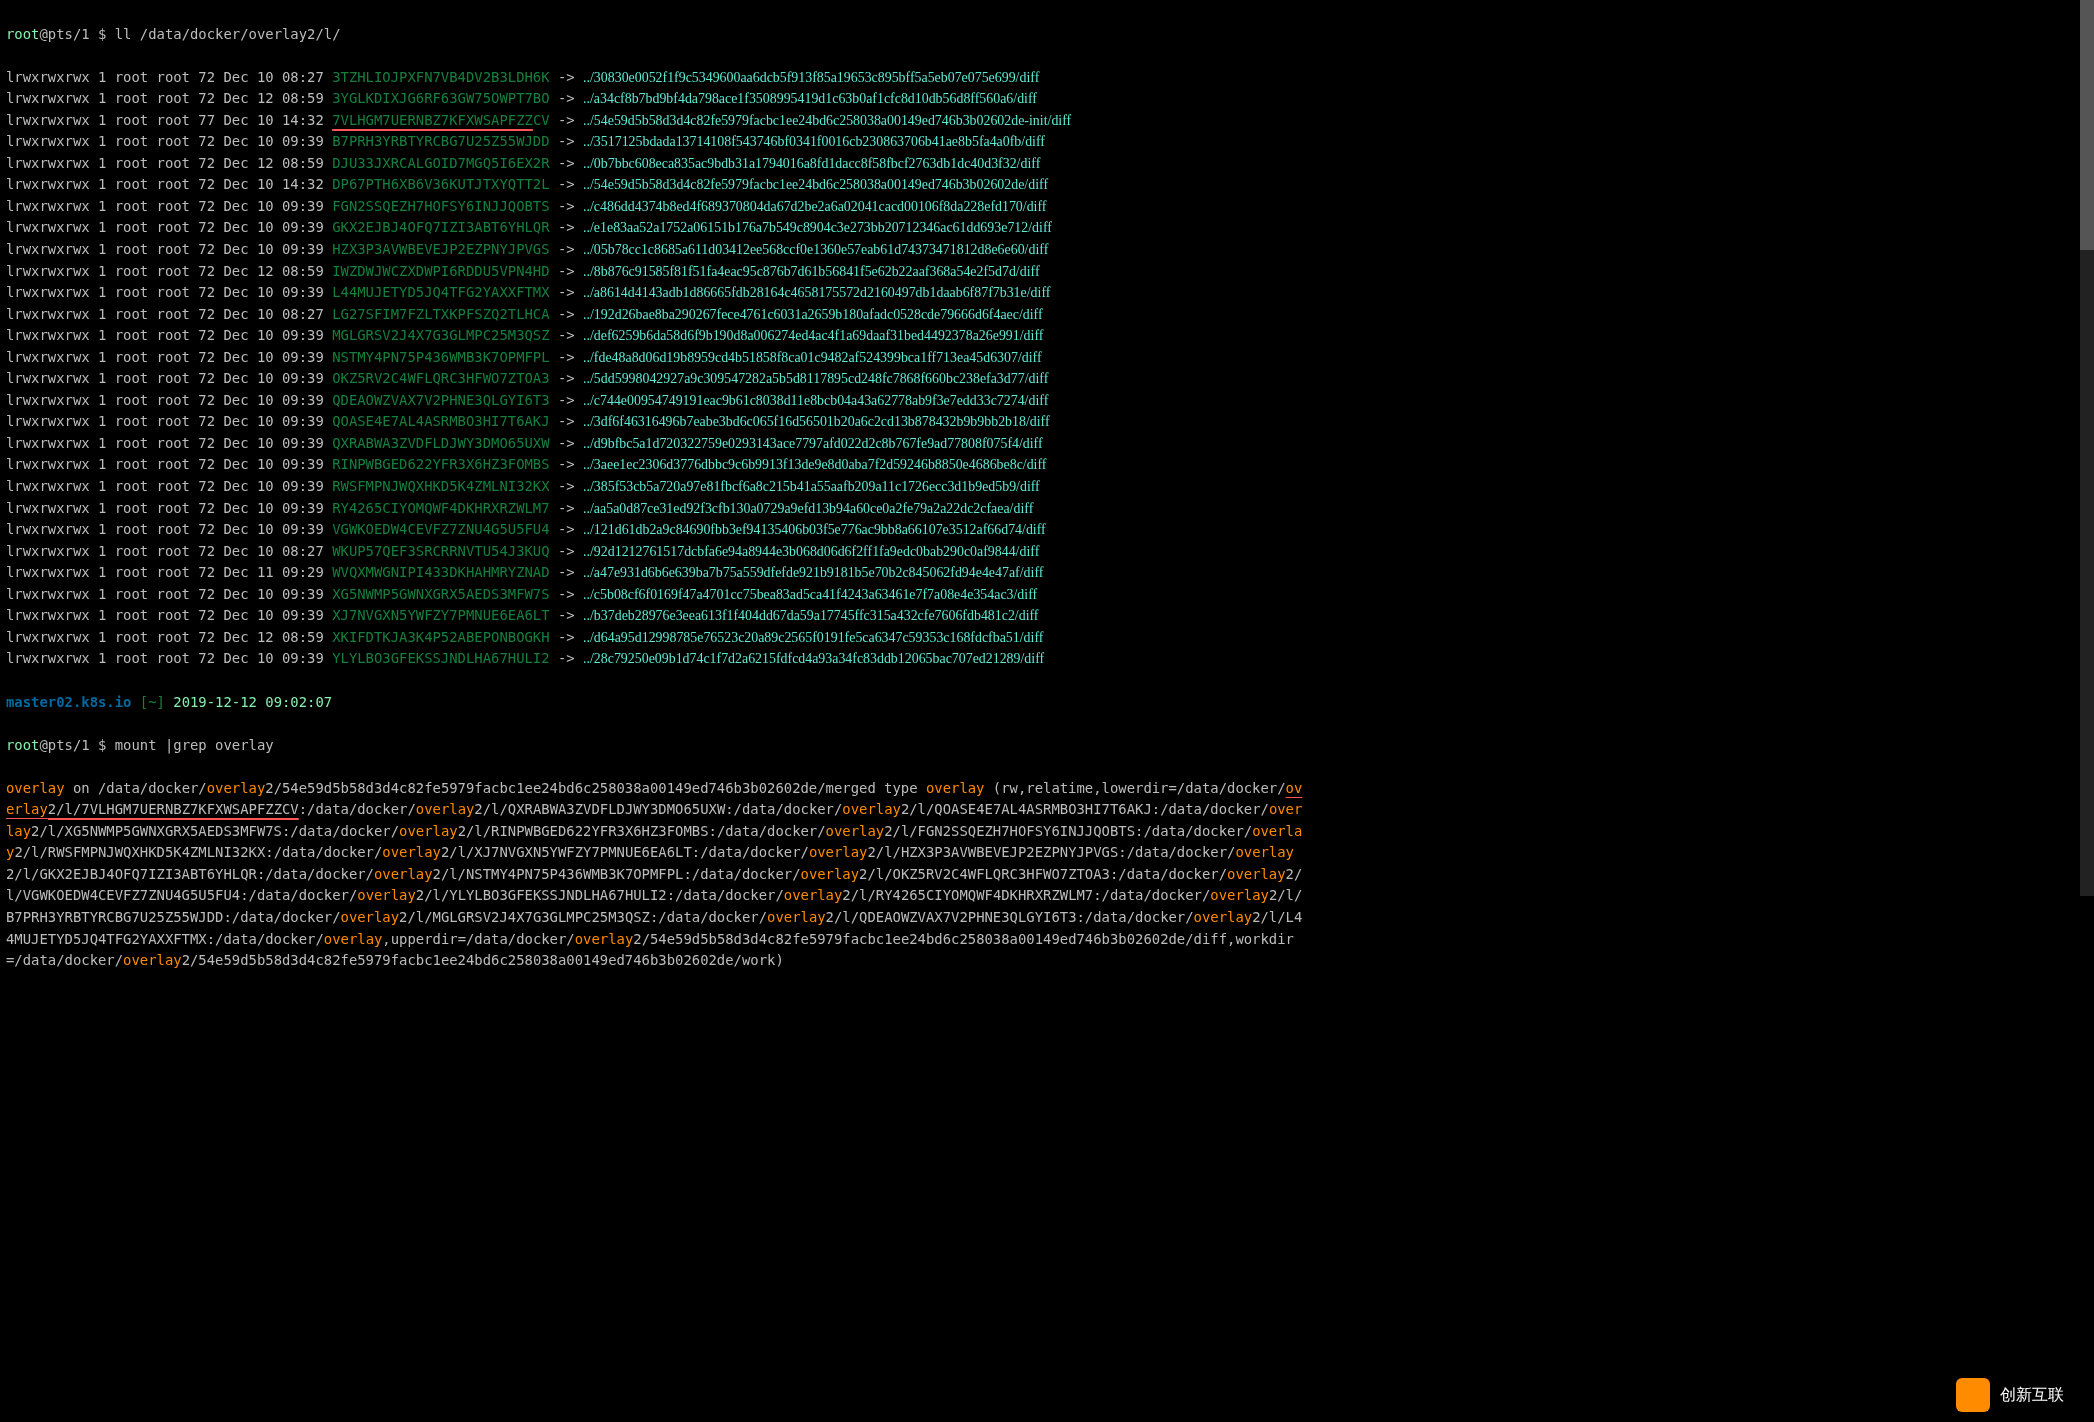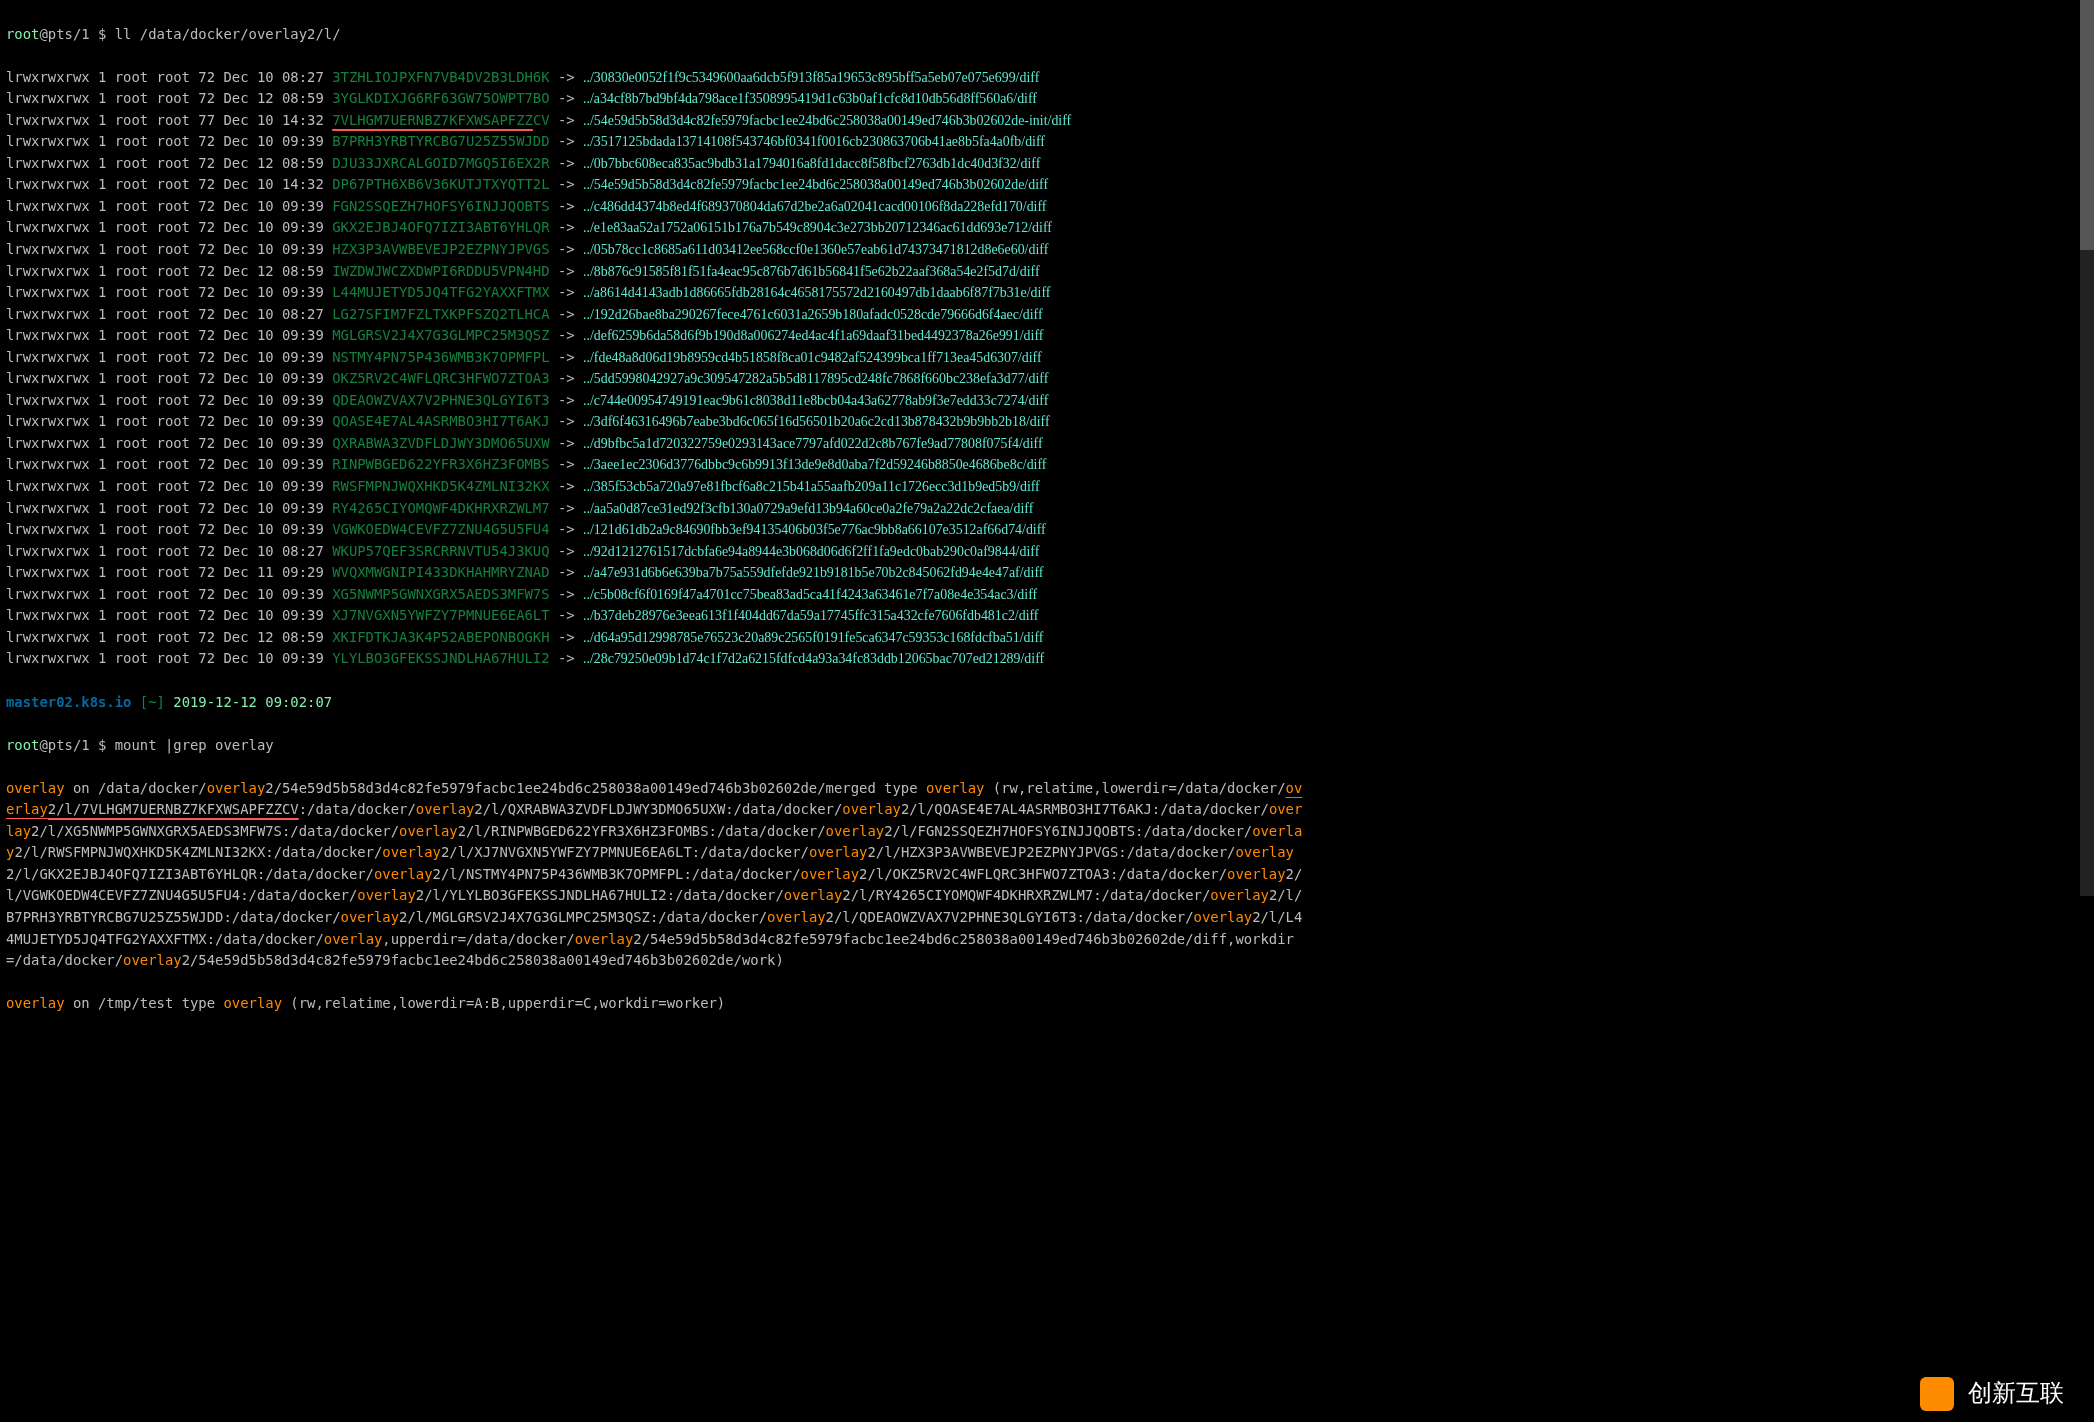--- a/index.html
+++ b/index.html
@@ -39,21 +39,21 @@
   .cyan { color: #15803d; }
   .blue { color: #5eead4; font-family: Liberation Serif, serif; }
   .yellow { color: #0369a1; font-weight: bold; }
   .orange { color: #ff8a00; text-decoration: underline; text-decoration-color: #ff5555; text-underline-offset: 4px; }
   .underline-red { text-decoration: underline; text-decoration-color: #ff5555; text-underline-offset: 4px; text-decoration-thickness: 2px; }
   .ovw { color: #ff8a00; }
   .logo {
     position: absolute;
     right: 30px;
     bottom: 10px;
-    font-size: 24px;
+    font-size: 16px;
     color: #fff;
     background: rgba(0,0,0,0);
   }
   .logo .circle {
     display: inline-block;
     width: 34px;
     height: 34px;
     background: #ff8c00;
     border-radius: 6px;
     vertical-align: middle;
@@ -62,21 +62,21 @@
 </style>
 </head>
 <body>
 
 <div class="term">
 <div><span class="red">root</span><span class="grey">@pts/1</span><span class="grey"> $ </span><span class="grey">ll /data/docker/overlay2/l/</span></div>
 <div id="listing"><div><span class="grey">lrwxrwxrwx 1 root root 72 Dec 10 08:27 </span><span class="cyan">3TZHLIOJPXFN7VB4DV2B3LDH6K</span><span class="grey"> -&gt; </span><span class="blue">../30830e0052f1f9c5349600aa6dcb5f913f85a19653c895bff5a5eb07e075e699/diff</span></div><div><span class="grey">lrwxrwxrwx 1 root root 72 Dec 12 08:59 </span><span class="cyan">3YGLKDIXJG6RF63GW75OWPT7BO</span><span class="grey"> -&gt; </span><span class="blue">../a34cf8b7bd9bf4da798ace1f3508995419d1c63b0af1cfc8d10db56d8ff560a6/diff</span></div><div><span class="grey">lrwxrwxrwx 1 root root 77 Dec 10 14:32 </span><span class="cyan"><span class="underline-red">7VLHGM7UERNBZ7KFXWSAPFZZ</span>CV</span><span class="grey"> -&gt; </span><span class="blue">../54e59d5b58d3d4c82fe5979facbc1ee24bd6c258038a00149ed746b3b02602de-init/diff</span></div><div><span class="grey">lrwxrwxrwx 1 root root 72 Dec 10 09:39 </span><span class="cyan">B7PRH3YRBTYRCBG7U25Z55WJDD</span><span class="grey"> -&gt; </span><span class="blue">../3517125bdada13714108f543746bf0341f0016cb230863706b41ae8b5fa4a0fb/diff</span></div><div><span class="grey">lrwxrwxrwx 1 root root 72 Dec 12 08:59 </span><span class="cyan">DJU33JXRCALGOID7MGQ5I6EX2R</span><span class="grey"> -&gt; </span><span class="blue">../0b7bbc608eca835ac9bdb31a1794016a8fd1dacc8f58fbcf2763db1dc40d3f32/diff</span></div><div><span class="grey">lrwxrwxrwx 1 root root 72 Dec 10 14:32 </span><span class="cyan">DP67PTH6XB6V36KUTJTXYQTT2L</span><span class="grey"> -&gt; </span><span class="blue">../54e59d5b58d3d4c82fe5979facbc1ee24bd6c258038a00149ed746b3b02602de/diff</span></div><div><span class="grey">lrwxrwxrwx 1 root root 72 Dec 10 09:39 </span><span class="cyan">FGN2SSQEZH7HOFSY6INJJQOBTS</span><span class="grey"> -&gt; </span><span class="blue">../c486dd4374b8ed4f689370804da67d2be2a6a02041cacd00106f8da228efd170/diff</span></div><div><span class="grey">lrwxrwxrwx 1 root root 72 Dec 10 09:39 </span><span class="cyan">GKX2EJBJ4OFQ7IZI3ABT6YHLQR</span><span class="grey"> -&gt; </span><span class="blue">../e1e83aa52a1752a06151b176a7b549c8904c3e273bb20712346ac61dd693e712/diff</span></div><div><span class="grey">lrwxrwxrwx 1 root root 72 Dec 10 09:39 </span><span class="cyan">HZX3P3AVWBEVEJP2EZPNYJPVGS</span><span class="grey"> -&gt; </span><span class="blue">../05b78cc1c8685a611d03412ee568ccf0e1360e57eab61d74373471812d8e6e60/diff</span></div><div><span class="grey">lrwxrwxrwx 1 root root 72 Dec 12 08:59 </span><span class="cyan">IWZDWJWCZXDWPI6RDDU5VPN4HD</span><span class="grey"> -&gt; </span><span class="blue">../8b876c91585f81f51fa4eac95c876b7d61b56841f5e62b22aaf368a54e2f5d7d/diff</span></div><div><span class="grey">lrwxrwxrwx 1 root root 72 Dec 10 09:39 </span><span class="cyan">L44MUJETYD5JQ4TFG2YAXXFTMX</span><span class="grey"> -&gt; </span><span class="blue">../a8614d4143adb1d86665fdb28164c4658175572d2160497db1daab6f87f7b31e/diff</span></div><div><span class="grey">lrwxrwxrwx 1 root root 72 Dec 10 08:27 </span><span class="cyan">LG27SFIM7FZLTXKPFSZQ2TLHCA</span><span class="grey"> -&gt; </span><span class="blue">../192d26bae8ba290267fece4761c6031a2659b180afadc0528cde79666d6f4aec/diff</span></div><div><span class="grey">lrwxrwxrwx 1 root root 72 Dec 10 09:39 </span><span class="cyan">MGLGRSV2J4X7G3GLMPC25M3QSZ</span><span class="grey"> -&gt; </span><span class="blue">../def6259b6da58d6f9b190d8a006274ed4ac4f1a69daaf31bed4492378a26e991/diff</span></div><div><span class="grey">lrwxrwxrwx 1 root root 72 Dec 10 09:39 </span><span class="cyan">NSTMY4PN75P436WMB3K7OPMFPL</span><span class="grey"> -&gt; </span><span class="blue">../fde48a8d06d19b8959cd4b51858f8ca01c9482af524399bca1ff713ea45d6307/diff</span></div><div><span class="grey">lrwxrwxrwx 1 root root 72 Dec 10 09:39 </span><span class="cyan">OKZ5RV2C4WFLQRC3HFWO7ZTOA3</span><span class="grey"> -&gt; </span><span class="blue">../5dd5998042927a9c309547282a5b5d8117895cd248fc7868f660bc238efa3d77/diff</span></div><div><span class="grey">lrwxrwxrwx 1 root root 72 Dec 10 09:39 </span><span class="cyan">QDEAOWZVAX7V2PHNE3QLGYI6T3</span><span class="grey"> -&gt; </span><span class="blue">../c744e00954749191eac9b61c8038d11e8bcb04a43a62778ab9f3e7edd33c7274/diff</span></div><div><span class="grey">lrwxrwxrwx 1 root root 72 Dec 10 09:39 </span><span class="cyan">QOASE4E7AL4ASRMBO3HI7T6AKJ</span><span class="grey"> -&gt; </span><span class="blue">../3df6f46316496b7eabe3bd6c065f16d56501b20a6c2cd13b878432b9b9bb2b18/diff</span></div><div><span class="grey">lrwxrwxrwx 1 root root 72 Dec 10 09:39 </span><span class="cyan">QXRABWA3ZVDFLDJWY3DMO65UXW</span><span class="grey"> -&gt; </span><span class="blue">../d9bfbc5a1d720322759e0293143ace7797afd022d2c8b767fe9ad77808f075f4/diff</span></div><div><span class="grey">lrwxrwxrwx 1 root root 72 Dec 10 09:39 </span><span class="cyan">RINPWBGED622YFR3X6HZ3FOMBS</span><span class="grey"> -&gt; </span><span class="blue">../3aee1ec2306d3776dbbc9c6b9913f13de9e8d0aba7f2d59246b8850e4686be8c/diff</span></div><div><span class="grey">lrwxrwxrwx 1 root root 72 Dec 10 09:39 </span><span class="cyan">RWSFMPNJWQXHKD5K4ZMLNI32KX</span><span class="grey"> -&gt; </span><span class="blue">../385f53cb5a720a97e81fbcf6a8c215b41a55aafb209a11c1726ecc3d1b9ed5b9/diff</span></div><div><span class="grey">lrwxrwxrwx 1 root root 72 Dec 10 09:39 </span><span class="cyan">RY4265CIYOMQWF4DKHRXRZWLM7</span><span class="grey"> -&gt; </span><span class="blue">../aa5a0d87ce31ed92f3cfb130a0729a9efd13b94a60ce0a2fe79a2a22dc2cfaea/diff</span></div><div><span class="grey">lrwxrwxrwx 1 root root 72 Dec 10 09:39 </span><span class="cyan">VGWKOEDW4CEVFZ7ZNU4G5U5FU4</span><span class="grey"> -&gt; </span><span class="blue">../121d61db2a9c84690fbb3ef94135406b03f5e776ac9bb8a66107e3512af66d74/diff</span></div><div><span class="grey">lrwxrwxrwx 1 root root 72 Dec 10 08:27 </span><span class="cyan">WKUP57QEF3SRCRRNVTU54J3KUQ</span><span class="grey"> -&gt; </span><span class="blue">../92d1212761517dcbfa6e94a8944e3b068d06d6f2ff1fa9edc0bab290c0af9844/diff</span></div><div><span class="grey">lrwxrwxrwx 1 root root 72 Dec 11 09:29 </span><span class="cyan">WVQXMWGNIPI433DKHAHMRYZNAD</span><span class="grey"> -&gt; </span><span class="blue">../a47e931d6b6e639ba7b75a559dfefde921b9181b5e70b2c845062fd94e4e47af/diff</span></div><div><span class="grey">lrwxrwxrwx 1 root root 72 Dec 10 09:39 </span><span class="cyan">XG5NWMP5GWNXGRX5AEDS3MFW7S</span><span class="grey"> -&gt; </span><span class="blue">../c5b08cf6f0169f47a4701cc75bea83ad5ca41f4243a63461e7f7a08e4e354ac3/diff</span></div><div><span class="grey">lrwxrwxrwx 1 root root 72 Dec 10 09:39 </span><span class="cyan">XJ7NVGXN5YWFZY7PMNUE6EA6LT</span><span class="grey"> -&gt; </span><span class="blue">../b37deb28976e3eea613f1f404dd67da59a17745ffc315a432cfe7606fdb481c2/diff</span></div><div><span class="grey">lrwxrwxrwx 1 root root 72 Dec 12 08:59 </span><span class="cyan">XKIFDTKJA3K4P52ABEPONBOGKH</span><span class="grey"> -&gt; </span><span class="blue">../d64a95d12998785e76523c20a89c2565f0191fe5ca6347c59353c168fdcfba51/diff</span></div><div><span class="grey">lrwxrwxrwx 1 root root 72 Dec 10 09:39 </span><span class="cyan">YLYLBO3GFEKSSJNDLHA67HULI2</span><span class="grey"> -&gt; </span><span class="blue">../28c79250e09b1d74c1f7d2a6215fdfcd4a93a34fc83ddb12065bac707ed21289/diff</span></div></div>
 <div><span class="yellow">master02.k8s.io</span><span class="cyan"> [~] </span><span class="red">2019-12-12 09:02:07</span></div>
 <div><span class="red">root</span><span class="grey">@pts/1</span><span class="grey"> $ </span><span class="grey">mount |grep overlay</span></div>
 <div id="mount-out" style="white-space:pre-wrap;word-break:break-all;max-width:1300px;"><span class="ovw">overlay</span><span class="grey"> on /data/docker/</span><span class="ovw">overlay</span><span class="grey">2/54e59d5b58d3d4c82fe5979facbc1ee24bd6c258038a00149ed746b3b02602de/merged type </span><span class="ovw">overlay</span><span class="grey"> (rw,relatime,lowerdir=/data/d</span><span class="grey">ocker/</span><span class="orange">overlay</span><span class="grey underline-red">2/l/7VLHGM7UERNBZ7KFXWSAPFZZCV</span><span class="grey">:/data/docker/</span><span class="ovw">overlay</span><span class="grey">2/l/QXRABWA3ZVDFLDJWY3DMO65UXW</span><span class="grey">:/data/docker/</span><span class="ovw">overlay</span><span class="grey">2/l/QOASE4E7AL4ASRMBO3HI7T6AKJ</span><span class="grey">:/data/docker/</span><span class="ovw">overlay</span><span class="grey">2/l/XG5NWMP5GWNXGRX5AEDS3MFW7S</span><span class="grey">:/data/docker/</span><span class="ovw">overlay</span><span class="grey">2/l/RINPWBGED622YFR3X6HZ3FOMBS</span><span class="grey">:/data/docker/</span><span class="ovw">overlay</span><span class="grey">2/l/FGN2SSQEZH7HOFSY6INJJQOBTS</span><span class="grey">:/data/docker/</span><span class="ovw">overlay</span><span class="grey">2/l/RWSFMPNJWQXHKD5K4ZMLNI32KX</span><span class="grey">:/data/docker/</span><span class="ovw">overlay</span><span class="grey">2/l/XJ7NVGXN5YWFZY7PMNUE6EA6LT</span><span class="grey">:/data/docker/</span><span class="ovw">overlay</span><span class="grey">2/l/HZX3P3AVWBEVEJP2EZPNYJPVGS</span><span class="grey">:/data/docker/</span><span class="ovw">overlay</span><span class="grey">2/l/GKX2EJBJ4OFQ7IZI3ABT6YHLQR</span><span class="grey">:/data/docker/</span><span class="ovw">overlay</span><span class="grey">2/l/NSTMY4PN75P436WMB3K7OPMFPL</span><span class="grey">:/data/docker/</span><span class="ovw">overlay</span><span class="grey">2/l/OKZ5RV2C4WFLQRC3HFWO7ZTOA3</span><span class="grey">:/data/docker/</span><span class="ovw">overlay</span><span class="grey">2/l/VGWKOEDW4CEVFZ7ZNU4G5U5FU4</span><span class="grey">:/data/docker/</span><span class="ovw">overlay</span><span class="grey">2/l/YLYLBO3GFEKSSJNDLHA67HULI2</span><span class="grey">:/data/docker/</span><span class="ovw">overlay</span><span class="grey">2/l/RY4265CIYOMQWF4DKHRXRZWLM7</span><span class="grey">:/data/docker/</span><span class="ovw">overlay</span><span class="grey">2/l/B7PRH3YRBTYRCBG7U25Z55WJDD</span><span class="grey">:/data/docker/</span><span class="ovw">overlay</span><span class="grey">2/l/MGLGRSV2J4X7G3GLMPC25M3QSZ</span><span class="grey">:/data/docker/</span><span class="ovw">overlay</span><span class="grey">2/l/QDEAOWZVAX7V2PHNE3QLGYI6T3</span><span class="grey">:/data/docker/</span><span class="ovw">overlay</span><span class="grey">2/l/L44MUJETYD5JQ4TFG2YAXXFTMX</span><span class="grey">:/data/docker/</span><span class="ovw">overlay</span><span class="grey">,upperdir=/data/docker/</span><span class="ovw">overlay</span><span class="grey">2/54e59d5b58d3d4c82fe5979facbc1ee24bd6c258038a00149ed746b3b02602de/diff,workdir=/data/docker/</span><span class="ovw">overlay</span><span class="grey">2/54e59d5b58d3d4c82fe5979facbc1ee24bd6c258038a00149ed746b3b02602de/work)</span></div>
-<div style="white-space: pre-wrap; word-break: break-all;"><span class="ovw">overlay</span><span class="grey"> on /tmp/test type </span><span class="ovw">overlay</span><span class="grey"> (rw,relatime,lowerdir=A:B,upperdir=C,workdir=worker)</span></div></div>
+</div>
 
 <div class="scrollbar">
   <div class="thumb"></div>
 </div>
 
 <div class="logo">
   <span class="circle"></span>
   <span style="color:#fff;">创新互联</span>
 </div>
 

